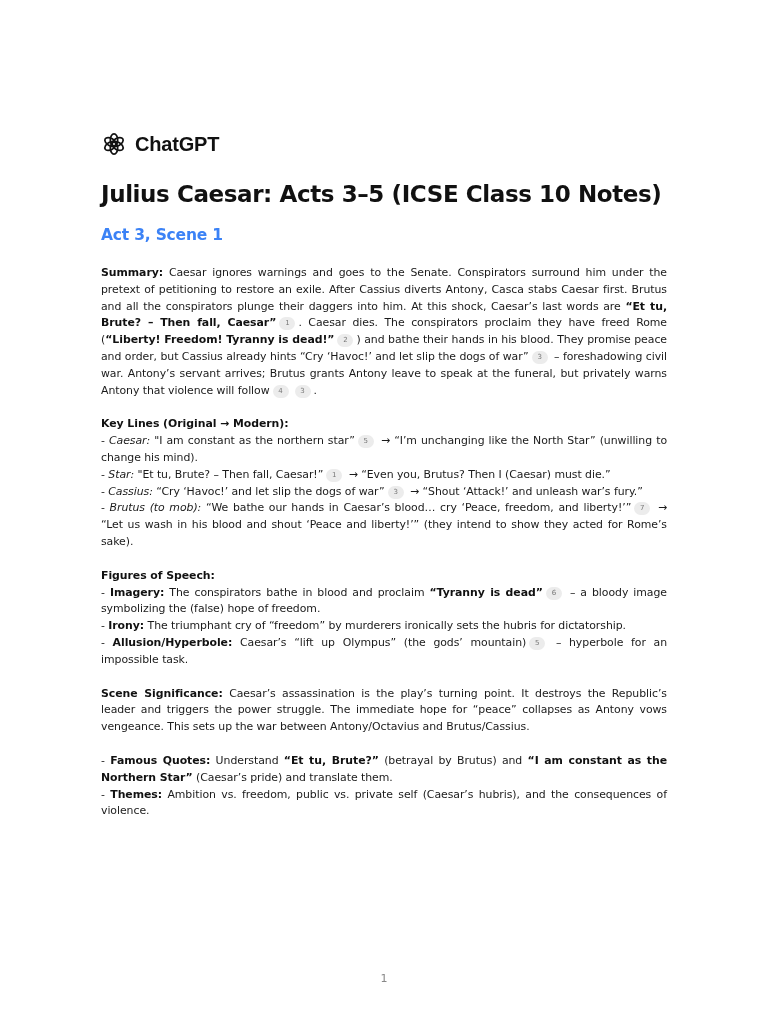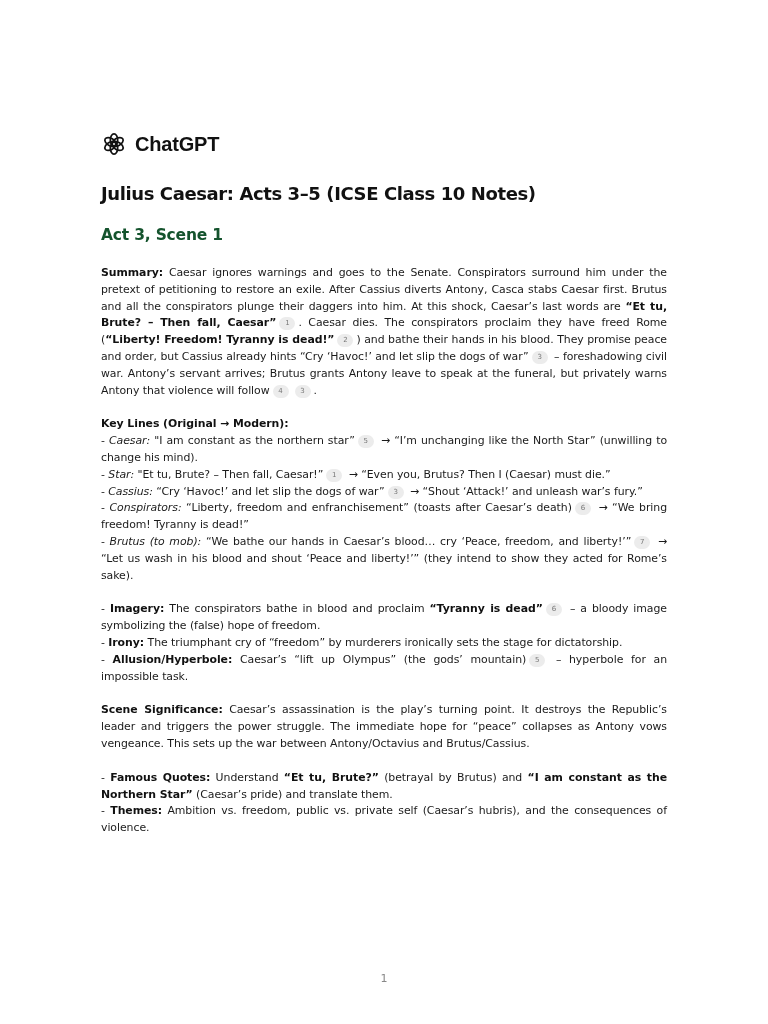--- a/index.html
+++ b/index.html
@@ -2,22 +2,22 @@
 <html><head>
 <meta charset="utf-8">
 <style>
   html, body { margin: 0; padding: 0; background: #ffffff; }
   body { width: 768px; height: 1024px; position: relative; overflow: hidden;
          font-family: "DejaVu Sans", sans-serif; color: #111; }
   .page { position: absolute; left: 101px; top: 93px; width: 566px; margin-top: 36px; }
   .brand { display: flex; align-items: center; gap: 8px; height: 30px; }
   .brand svg { width: 26px; height: 26px; }
   .brand-name { font-family: "Liberation Sans", sans-serif; font-weight: bold; font-size: 20px; letter-spacing: -0.2px; color: #111; }
-  h1 { font-family: "DejaVu Sans", sans-serif; font-size: 18px; font-weight: bold; margin: 20px 0 0 0; letter-spacing: -0.4px; line-height: 30px; color: #111; }
-  h2 { font-size: 15.5px; font-weight: bold; margin: 14px 0 0 0; line-height: 24px; color: #14532d; letter-spacing: -0.2px; }
+  h1 { font-family: "DejaVu Sans", sans-serif; font-size: 23px; font-weight: bold; margin: 20px 0 0 0; letter-spacing: -0.4px; line-height: 30px; color: #111; }
+  h2 { font-size: 15.5px; font-weight: bold; margin: 14px 0 0 0; line-height: 24px; color: #3b82f6; letter-spacing: -0.2px; }
   p, .block { font-size: 10.9px; line-height: 16.8px; margin: 0; text-align: justify; color: #1a1a1a; letter-spacing: -0.05px; }
   .sec { margin-top: 17px; }
   .sec.first { margin-top: 18px; }
   .line { display: block; }
   b { font-weight: bold; color: #111; }
   i { font-style: italic; }
   .cite { display: inline-block; min-width: 14px; height: 13px; line-height: 13px; border-radius: 7px;
           background: #ececec; color: #777; font-size: 7px; text-align: center; vertical-align: 1px;
           margin: 0 3px; padding: 0 1px; }
   .footer { position: absolute; left: 0; width: 768px; top: 972px; text-align: center; font-size: 11px; color: #888; }
@@ -46,27 +46,27 @@
 
   <p class="sec first">
     <b>Summary:</b><span> Caesar ignores warnings and goes to the Senate. Conspirators surround him under the pretext of petitioning to restore an exile. After Cassius diverts Antony, Casca stabs Caesar first. Brutus and all the conspirators plunge their daggers into him. At this shock, Caesar’s last words are </span><b>“Et tu, Brute? – Then fall, Caesar”</b><span class="cite">1</span><span>. Caesar dies. The conspirators proclaim they have freed Rome (</span><b>“Liberty! Freedom! Tyranny is dead!”</b><span class="cite">2</span><span>) and bathe their hands in his blood. They promise peace and order, but Cassius already hints “Cry ‘Havoc!’ and let slip the dogs of war”</span><span class="cite">3</span><span> – foreshadowing civil war. Antony’s servant arrives; Brutus grants Antony leave to speak at the funeral, but privately warns Antony that violence will follow</span><span class="cite">4</span><span class="cite">3</span><span>.</span>
   </p>
 
   <div class="block sec">
     <b class="line">Key Lines (Original → Modern):</b>
     <span class="line">- <i>Caesar:</i><span> "I am constant as the northern star”</span><span class="cite">5</span> <span>→ “I’m unchanging like the North Star” (unwilling to change his mind).</span></span>
     <span class="line">- <i>Star:</i><span> "Et tu, Brute? – Then fall, Caesar!”</span><span class="cite">1</span> <span>→ “Even you, Brutus? Then I (Caesar) must die.”</span></span>
     <span class="line">- <i>Cassius:</i><span> “Cry ‘Havoc!’ and let slip the dogs of war”</span><span class="cite">3</span> <span>→ “Shout ‘Attack!’ and unleash war’s fury.”</span></span>
-    <span class="line">- <i>Conspirators:</i><span> “Liberty, freedom and enfranchisement” (toasts after Caesar’s death)</span><span class="cite">6</span> <span>→ “We bring freedom! Tyranny is dead!”</span></span>
     <span class="line">- <i>Brutus (to mob):</i><span> “We bathe our hands in Caesar’s blood… cry ‘Peace, freedom, and liberty!’”</span><span class="cite">7</span> <span>→ “Let us wash in his blood and shout ‘Peace and liberty!’” (they intend to show they acted for Rome’s sake).</span></span>
   </div>
 
   <div class="block sec">
+    <b class="line">Figures of Speech:</b>
     <span class="line">- <b>Imagery:</b><span> The conspirators bathe in blood and proclaim </span><b>“Tyranny is dead”</b><span class="cite">6</span><span> – a bloody image symbolizing the (false) hope of freedom.</span></span>
-    <span class="line">- <b>Irony:</b><span> The triumphant cry of “freedom” by murderers ironically sets the stage for dictatorship.</span></span>
+    <span class="line">- <b>Irony:</b><span> The triumphant cry of “freedom” by murderers ironically sets the hubris for dictatorship.</span></span>
     <span class="line">- <b>Allusion/Hyperbole:</b><span> Caesar’s “lift up Olympus” (the gods’ mountain)</span><span class="cite">5</span><span> – hyperbole for an impossible task.</span></span>
   </div>
 
   <p class="sec"><b>Scene Significance:</b><span> Caesar’s assassination is the play’s turning point. It destroys the Republic’s leader and triggers the power struggle. The immediate hope for “peace” collapses as Antony vows vengeance. This sets up the war between Antony/Octavius and Brutus/Cassius.</span></p>
 
   <div class="block sec">
     <span class="line">- <b>Famous Quotes:</b><span> Understand </span><b>“Et tu, Brute?”</b><span> (betrayal by Brutus) and </span><b>“I am constant as the Northern Star”</b><span> (Caesar’s pride) and translate them.</span></span>
     <span class="line">- <b>Themes:</b><span> Ambition vs. freedom, public vs. private self (Caesar’s hubris), and the consequences of violence.</span></span>
   </div>
 </div>

